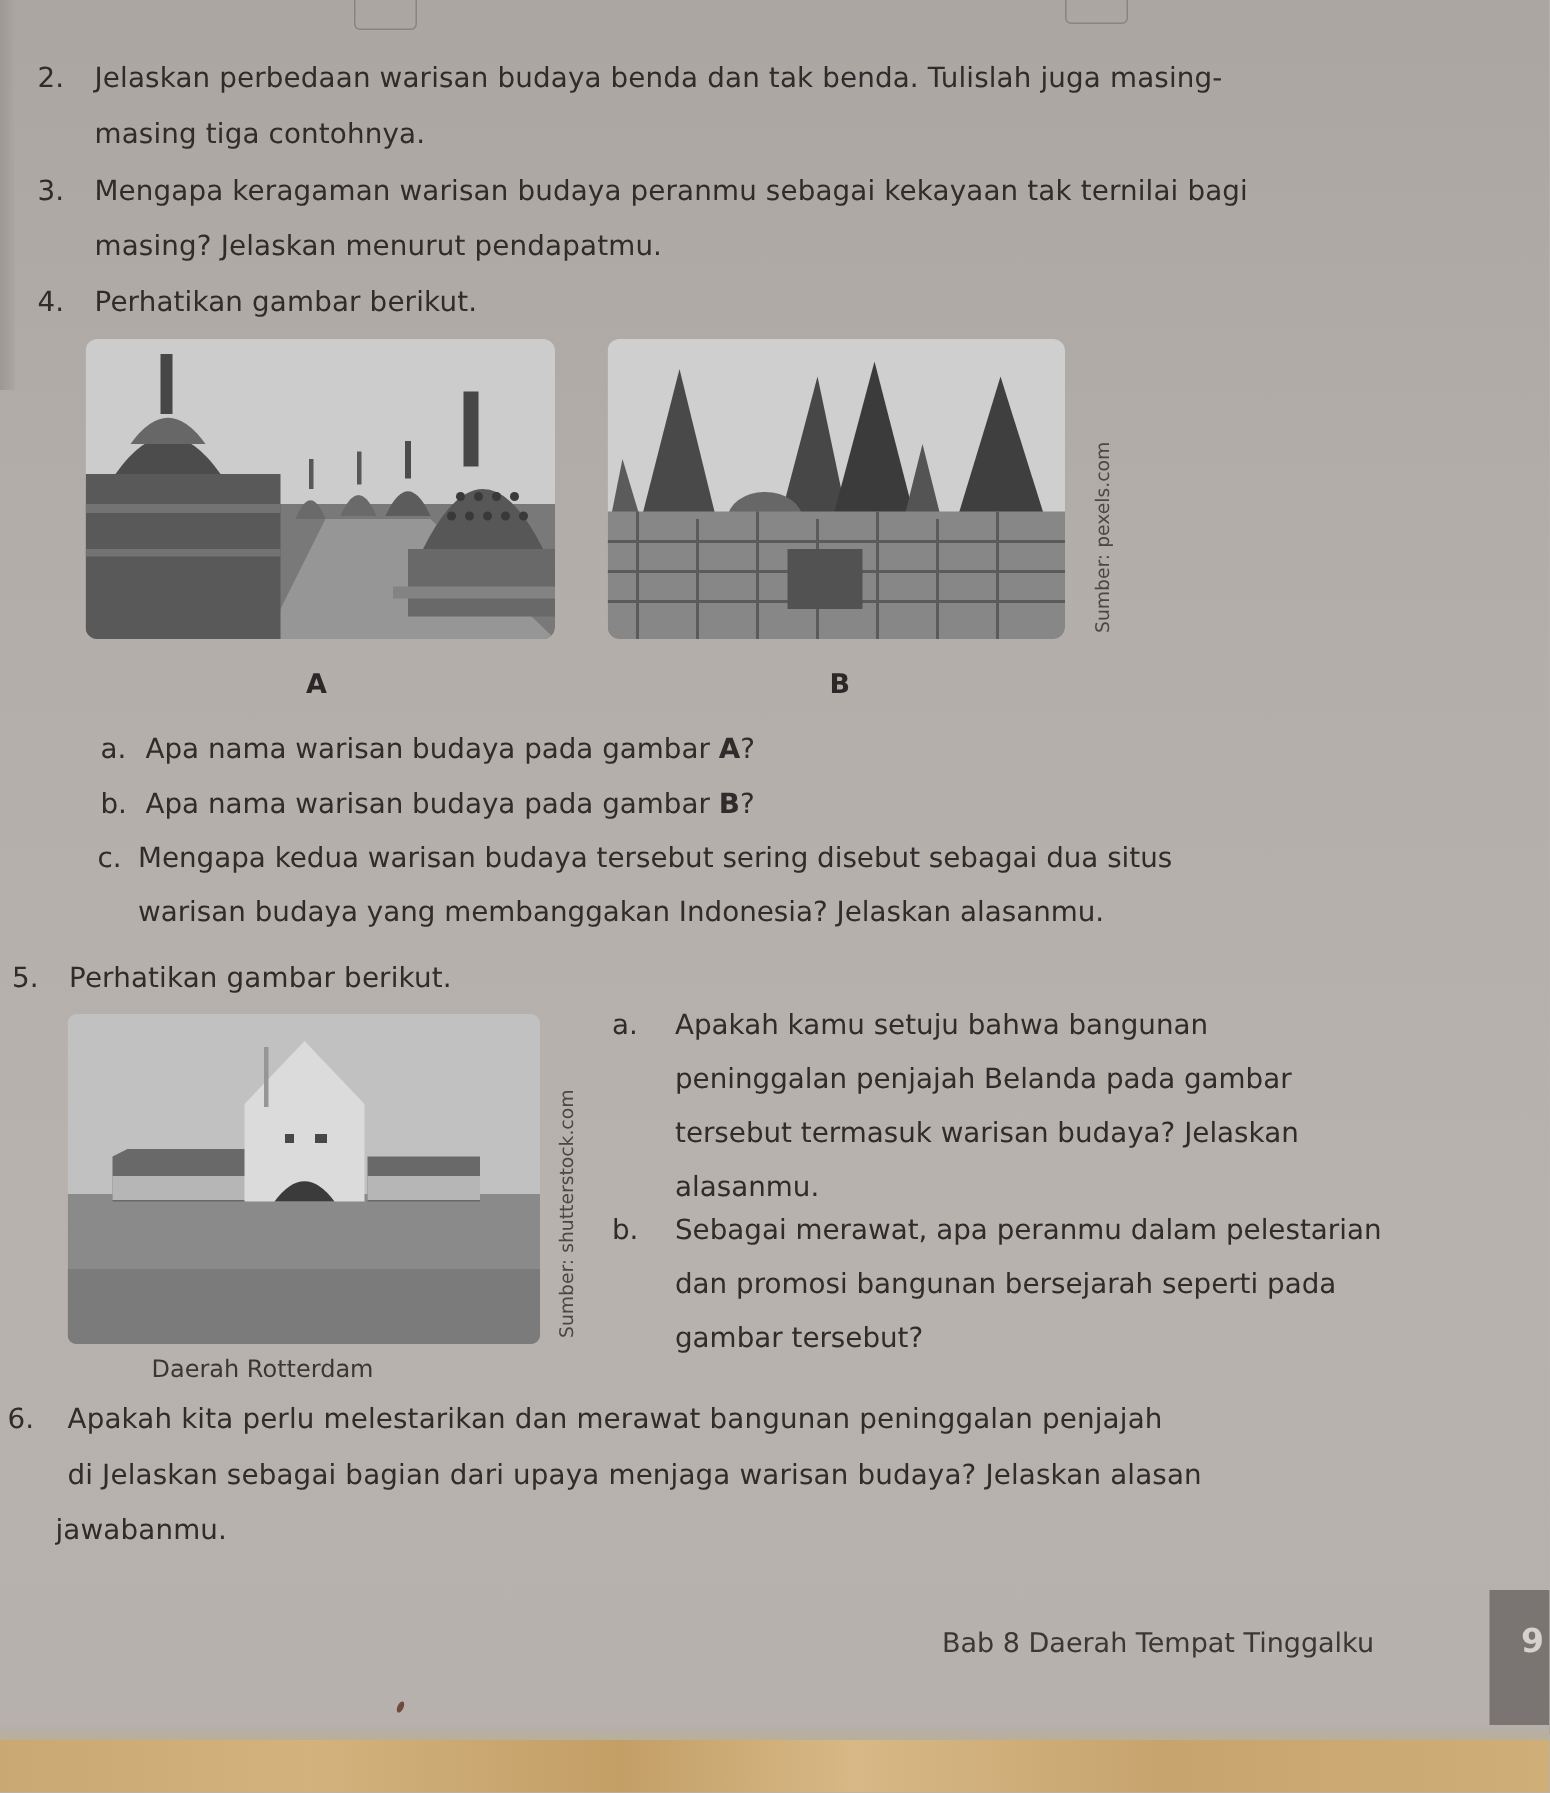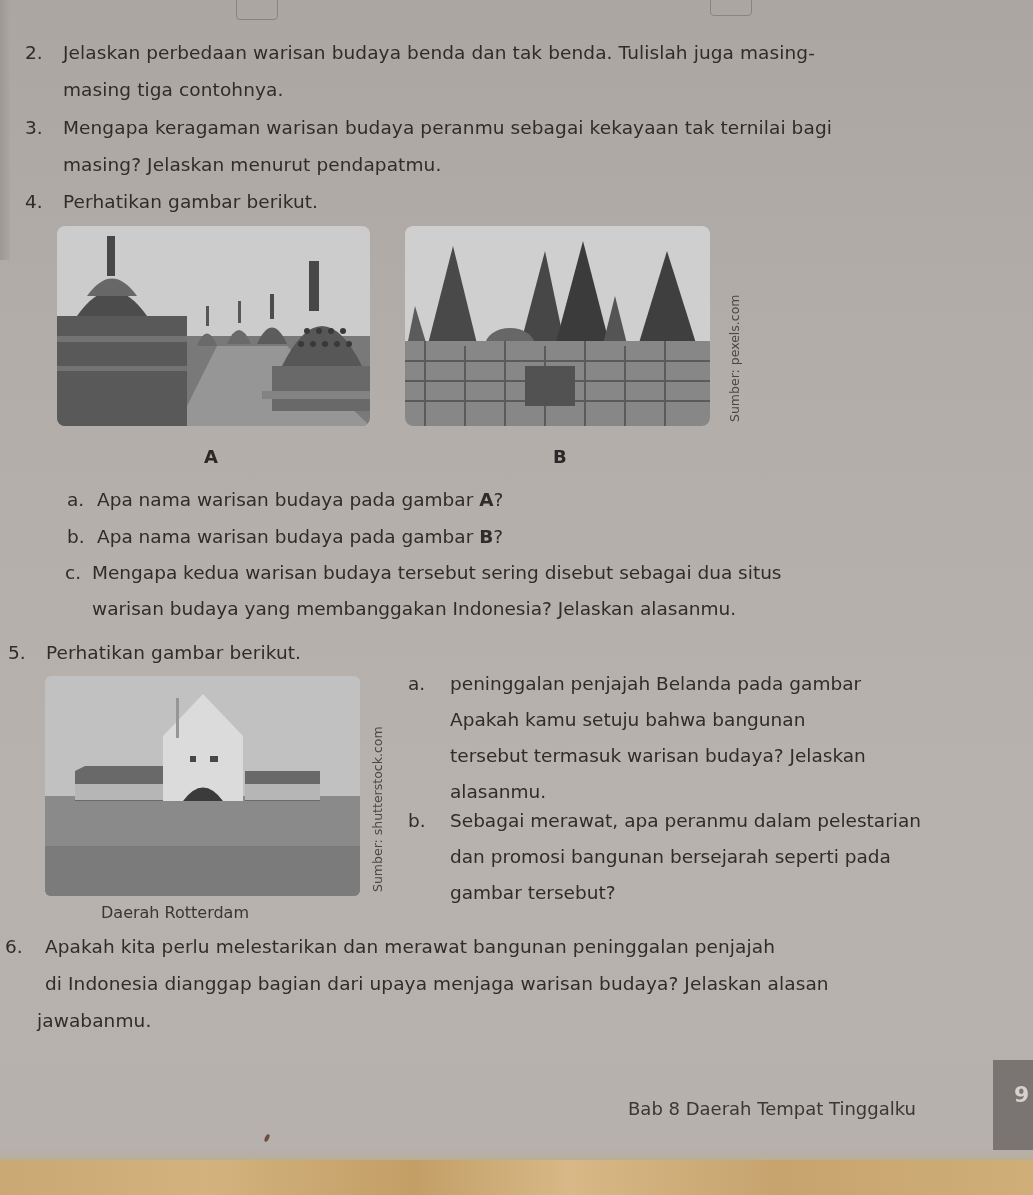--- a/index.html
+++ b/index.html
@@ -45,21 +45,21 @@
     .credit {
       position: absolute; font-size: 12.5px; color: #4b4745;
       transform-origin: left top; transform: rotate(-90deg); white-space: nowrap;
     }
     .fig-label {
       position: absolute; font-size: 18px; font-weight: bold; color: #2b2827;
     }
     .caption { position: absolute; font-size: 16px; color: #3a3634; }
 
     .footer-text {
-      position: absolute; left: 628px; top: 1085px; font-size: 18px; color: #3a3735; margin-top: 13px;
+      position: absolute; left: 628px; top: 1085px; font-size: 18px; color: #3a3735;
     }
     .page-num-box {
       position: absolute; left: 993px; top: 1060px; width: 40px; height: 96px;
       background: #7a7572;
     }
     .page-num {
       position: absolute; left: 1014px; top: 1082px; font-size: 22px; font-weight: bold; color: #d6d1cc;
     }
     .bug { position: absolute; left: 265px; top: 1134px; width: 4px; height: 8px; background: #6e4a3f; border-radius: 50%; transform: rotate(25deg); }
   </style>
@@ -183,36 +183,36 @@
       <rect x="145" y="80" width="6" height="6" fill="#4a4643"></rect>
         <rect x="165" y="80" width="8" height="6" fill="#4a4643"></rect>
       <rect x="131" y="22" width="3" height="40" fill="#9a9590"></rect>
     </svg>
   </div>
   <div class="credit" style="left:370px;top:892px;">Sumber: shutterstock.com</div>
   <div class="caption" style="left:101px;top:903px;">Daerah Rotterdam</div>
 
   <div class="sub" style="left:450px;top:666px;width:570px;">
     <span class="lbl" style="left:-42px;">a.</span>
+    <div>Apakah kamu setuju bahwa bangunan</div>
     <div>peninggalan penjajah Belanda pada gambar</div>
-    <div>Apakah kamu setuju bahwa bangunan</div>
     <div>tersebut termasuk warisan budaya? Jelaskan</div>
     <div>alasanmu.</div>
   </div>
   <div class="sub" style="left:450px;top:803px;width:580px;">
     <span class="lbl" style="left:-42px;">b.</span>
     <div>Sebagai merawat, apa peranmu dalam pelestarian</div>
     <div>dan promosi bangunan bersejarah seperti pada</div>
     <div>gambar tersebut?</div>
   </div>
 
   <div class="q" style="left:45px;top:928px;width:985px;">
     <span class="num" style="left:-40px;">6.</span>
     <div>Apakah kita perlu melestarikan dan merawat bangunan peninggalan penjajah</div>
-    <div>di Indonesia dianggap bagian dari upaya menjaga warisan budaya? Jelaskan alasan</div>
+    <div>di Jelaskan sebagai bagian dari upaya menjaga warisan budaya? Jelaskan alasan</div>
     <div style="margin-left:-8px;">jawabanmu.</div>
   </div>
 
   <div class="footer-text">Bab 8 Daerah Tempat Tinggalku</div>
   <div class="page-num-box"></div>
   <div class="page-num">9</div>
   <div class="bug"></div>
 </div>
 
 <div class="table-edge"></div>

